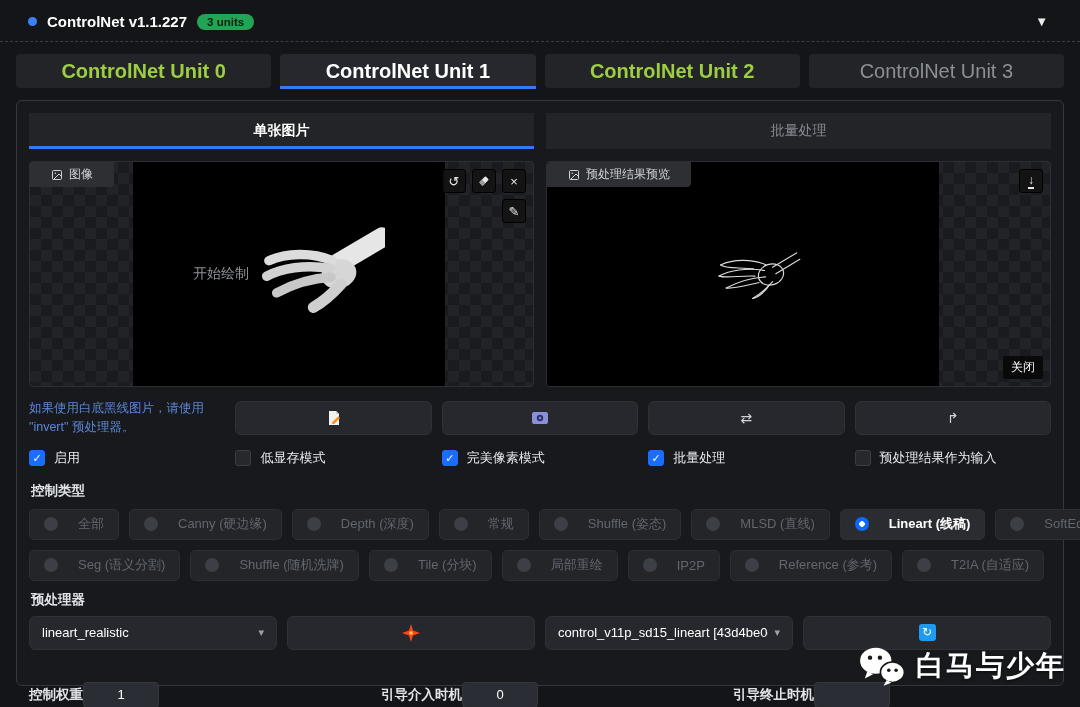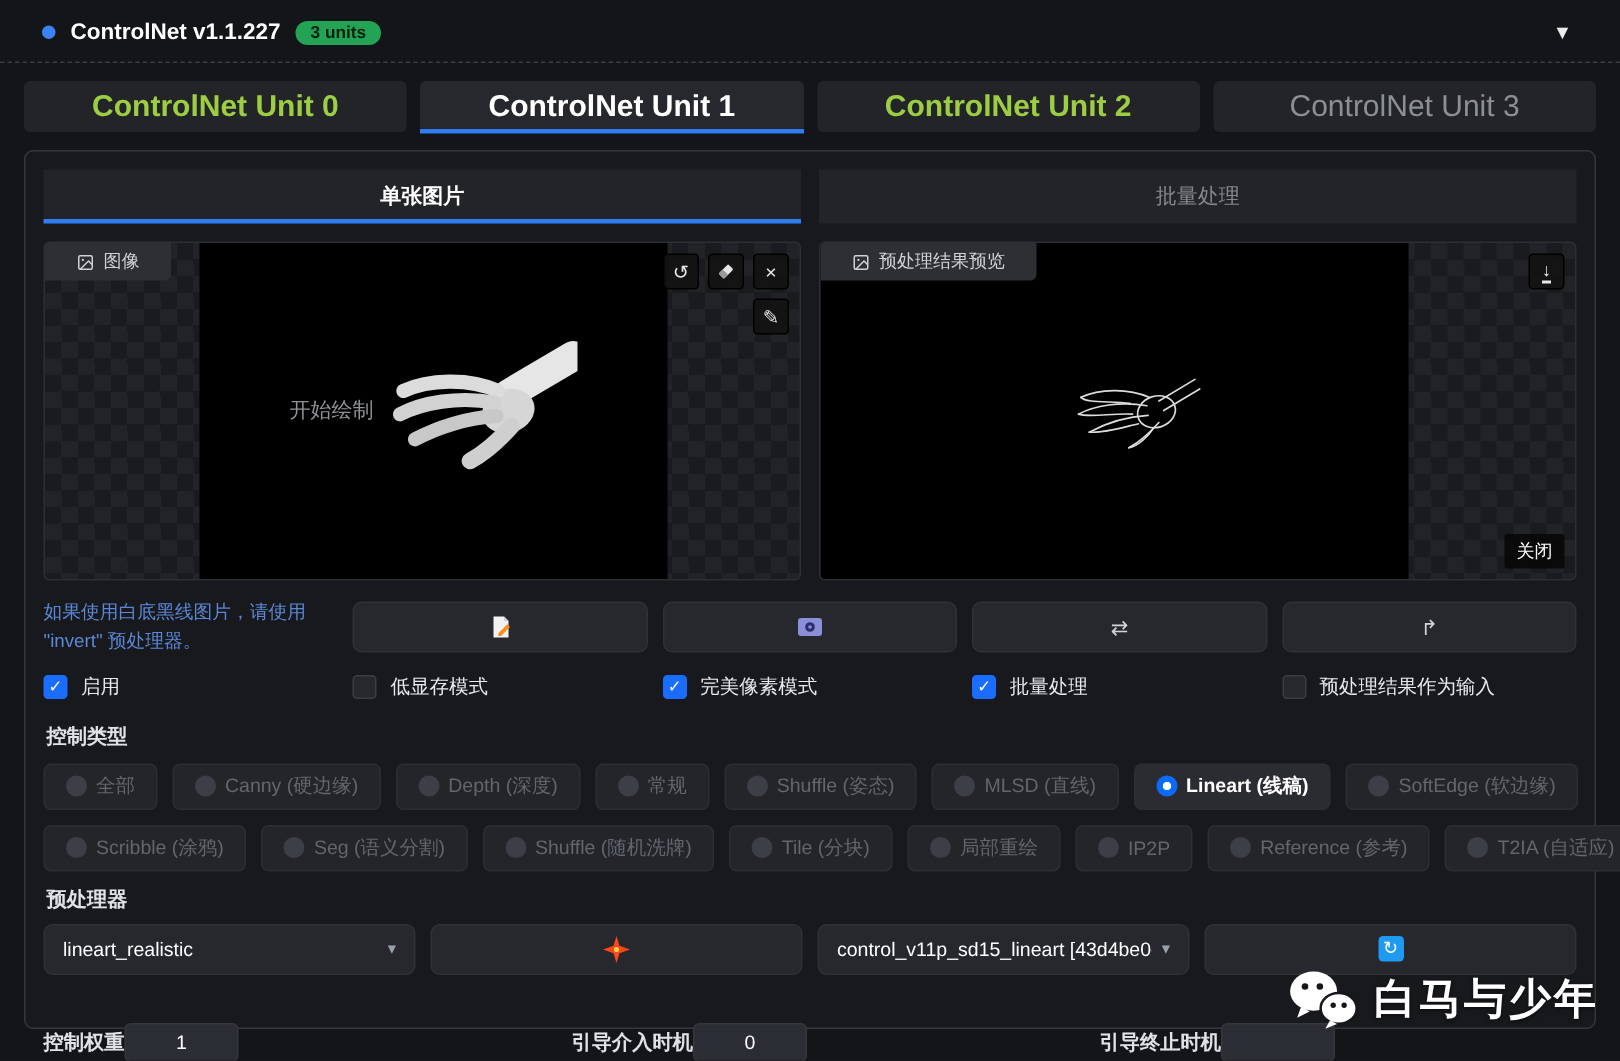--- a/index.html
+++ b/index.html
@@ -79,21 +79,21 @@
   .box { width:16px; height:16px; border-radius:3px; background:#26282d;
          border:1px solid #3a3d43; position:relative; flex:0 0 auto; }
   .box.checked { background:#1a6dff; border-color:#1a6dff; }
   .box.checked::after { content:"\2713"; position:absolute; inset:0; color:#fff;
          font-size:11px; line-height:15px; text-align:center; font-weight:700; }
 
   .section-label { margin:15px 2px 9px; font-size:13.5px; color:#dfe2e6; font-weight:600; }
 
   
   .pills { display:flex; gap:10px; margin-bottom:10px; }
-  .pill { display:inline-flex; align-items:center; gap:6px; height:31px; padding:0 14px;
+  .pill { display:inline-flex; align-items:center; gap:20px; height:31px; padding:0 14px;
           background:#232529; border:1px solid #2b2e33; border-radius:5px;
           color:#62666d; font-size:13px; cursor:pointer; white-space:nowrap; }
   .dot { width:14px; height:14px; border-radius:50%; background:#3c3f45; flex:0 0 auto; }
   .pill.selected { color:#fff; font-weight:700; background:#2a2c31; }
   .pill.selected .dot { background:radial-gradient(circle,#fff 0 2.6px,#0a6bfa 3px); }
 
   
   .dd-labels { display:grid; grid-template-columns:repeat(4,1fr); gap:10px; margin:4px 2px 7px; }
   .dd-label { font-size:13.5px; color:#dfe2e6; font-weight:600; }
   .dd-row { display:grid; grid-template-columns:repeat(4,1fr); gap:10px; }
@@ -322,24 +322,20 @@
         </div>
       <div class="pill">
           <span class="dot"></span>
           <span>SoftEdge (软边缘)</span>
         </div>
     </div>
 
     <div class="pills">
       <div class="pill">
           <span class="dot"></span>
-          <span>Scribble (涂鸦)</span>
-        </div>
-      <div class="pill">
-          <span class="dot"></span>
           <span>Seg (语义分割)</span>
         </div>
       <div class="pill">
           <span class="dot"></span>
           <span>Shuffle (随机洗牌)</span>
         </div>
       <div class="pill">
           <span class="dot"></span>
           <span>Tile (分块)</span>
         </div>

